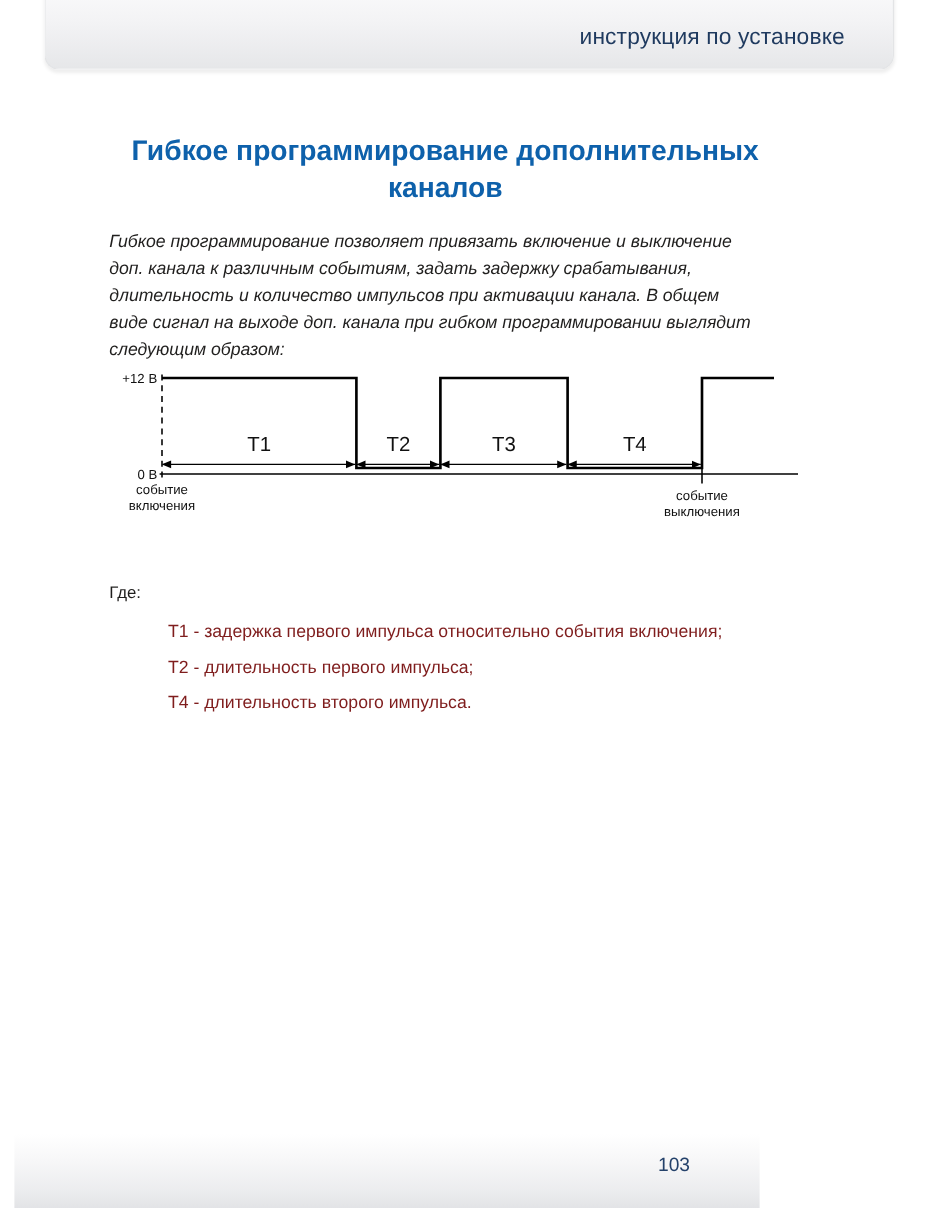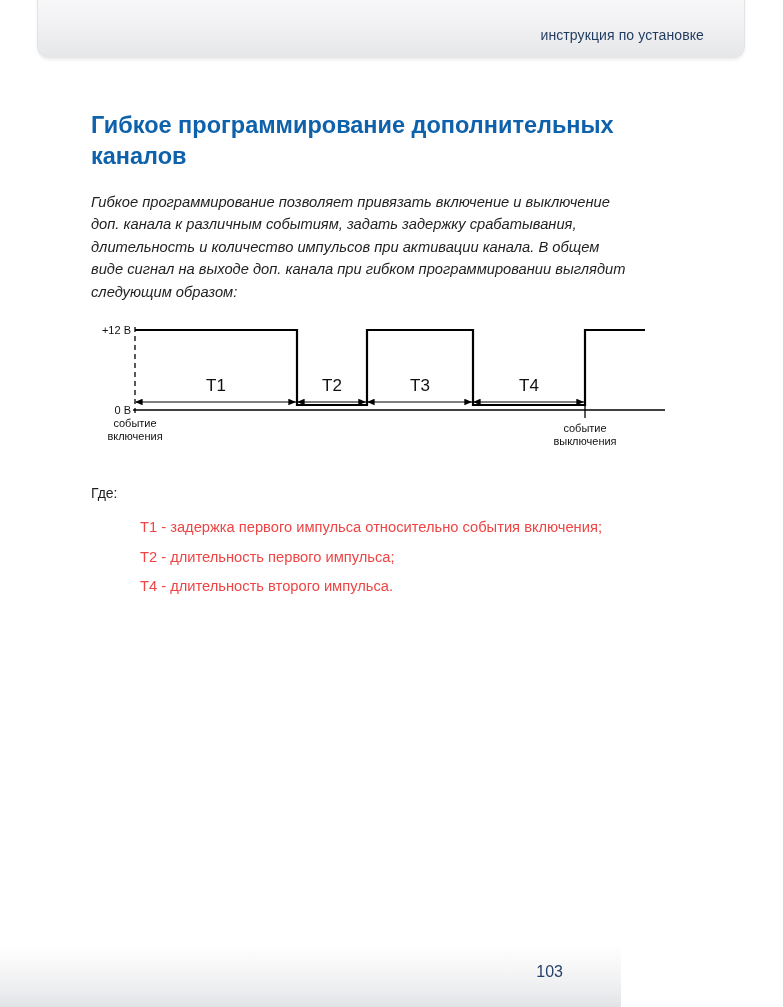--- a/index.html
+++ b/index.html
@@ -27,21 +27,21 @@
     border: 1px solid #e3e4e6;
     border-top: none;
     border-bottom-left-radius: 12px;
     border-bottom-right-radius: 12px;
     box-shadow: 0 2px 3px rgba(0,0,0,0.07);
   }
   #header-title {
     position: absolute;
     right: 40px;
     bottom: 14px;
-    font-size: 14px;
+    font-size: 19px;
     color: #1f3a5f;
     letter-spacing: 0.1px;
     white-space: nowrap;
   }
 
   
   #content {
     position: absolute;
     left: 0;
     top: 0;
@@ -50,38 +50,39 @@
 
   #page-title {
     position: absolute;
     left: 91px;
     top: 94px;
     width: 560px;
     font-size: 23.5px;
     font-weight: bold;
     line-height: 31px;
     color: #0e61ab;
+    text-align: center;
   }
 
   #intro-paragraph {
     position: absolute;
     left: 91px;
     top: 176px;
     width: 540px;
     font-size: 14.7px;
     line-height: 22.6px;
     color: #201f1e;
     font-style: italic;
   }
 
   
   #diagram {
     position: absolute;
     left: 85px;
-    top: 315px;
+    top: 300px;
     width: 600px;
     height: 140px;
   }
   #diagram svg { display: block; }
 
   
   #where-label {
     position: absolute;
     left: 91px;
     top: 485px;
@@ -92,29 +93,29 @@
     position: absolute;
     left: 140px;
     top: 517px;
     width: 580px;
     margin: 0;
     padding: 0;
     list-style: none;
   }
   #where-list li {
     font-size: 14.7px;
-    color: #ef4444;
+    color: #7f1d1d;
     line-height: 20px;
     margin-bottom: 9.5px;
   }
 
   
   #footer-bar {
     position: absolute;
-    left: 0;
+    left: 12px;
     bottom: 0;
     width: 621px;
     height: 62px;
     background: linear-gradient(to bottom, #ffffff 0%, #f7f7f8 35%, #ebecee 78%, #e2e3e6 100%);
   }
   #page-number {
     position: absolute;
     right: 58px;
     top: 18px;
     font-size: 16px;

